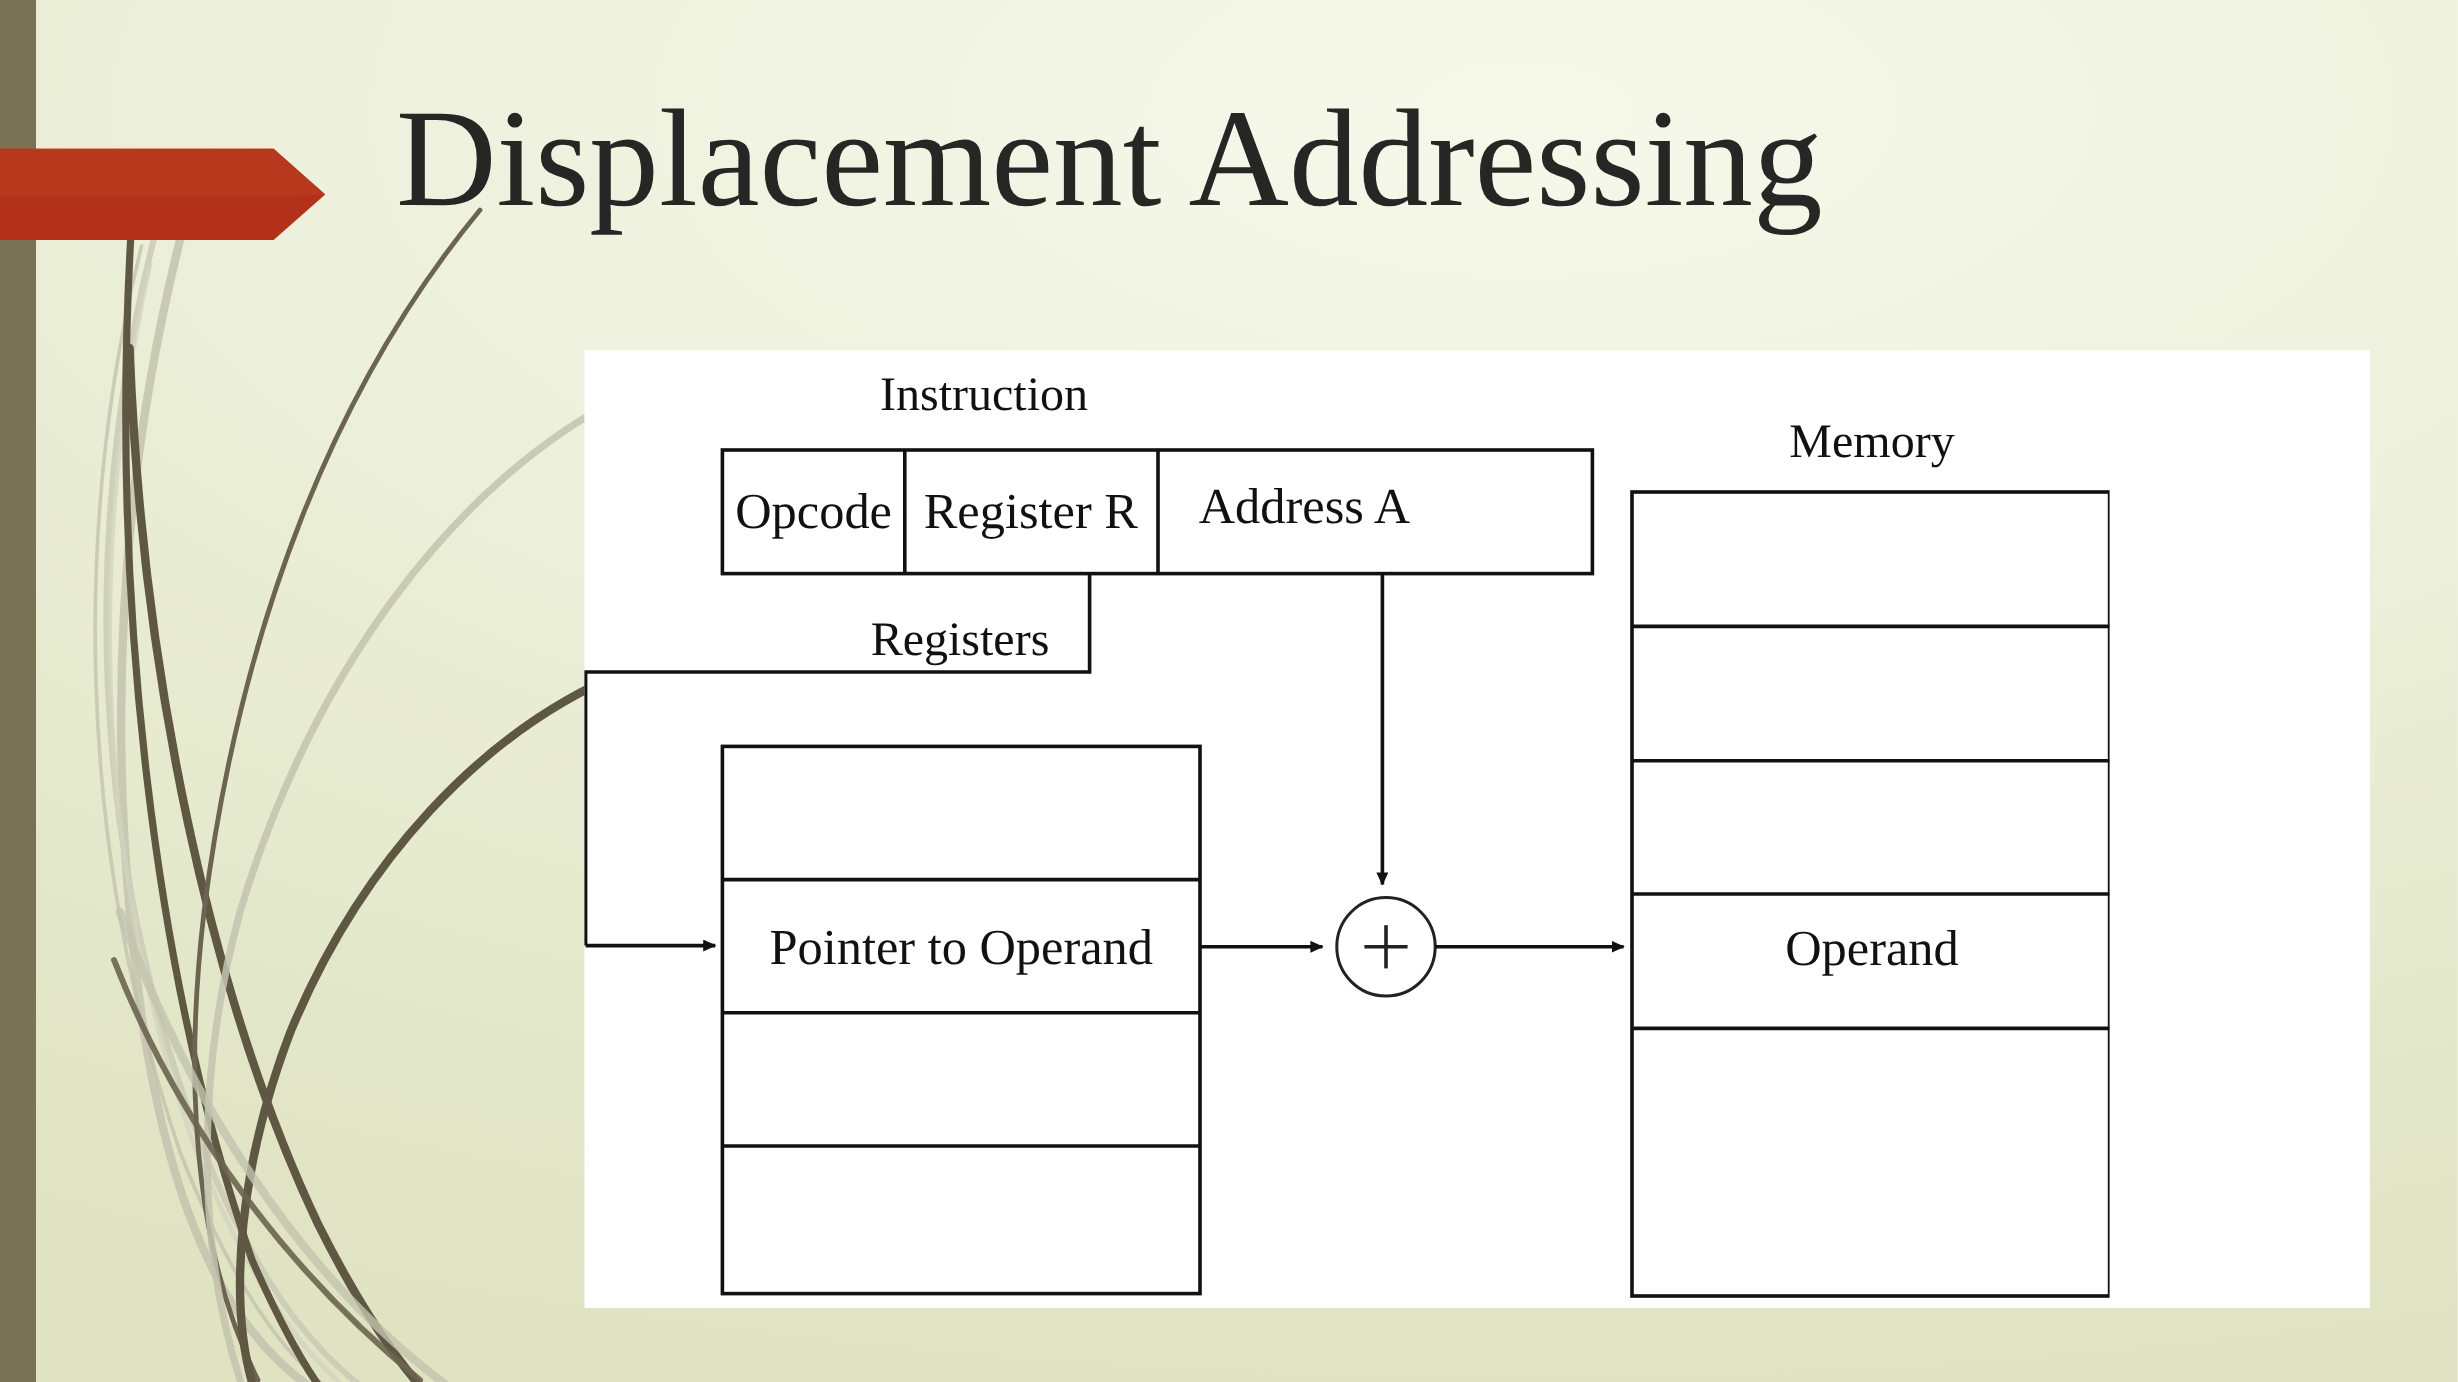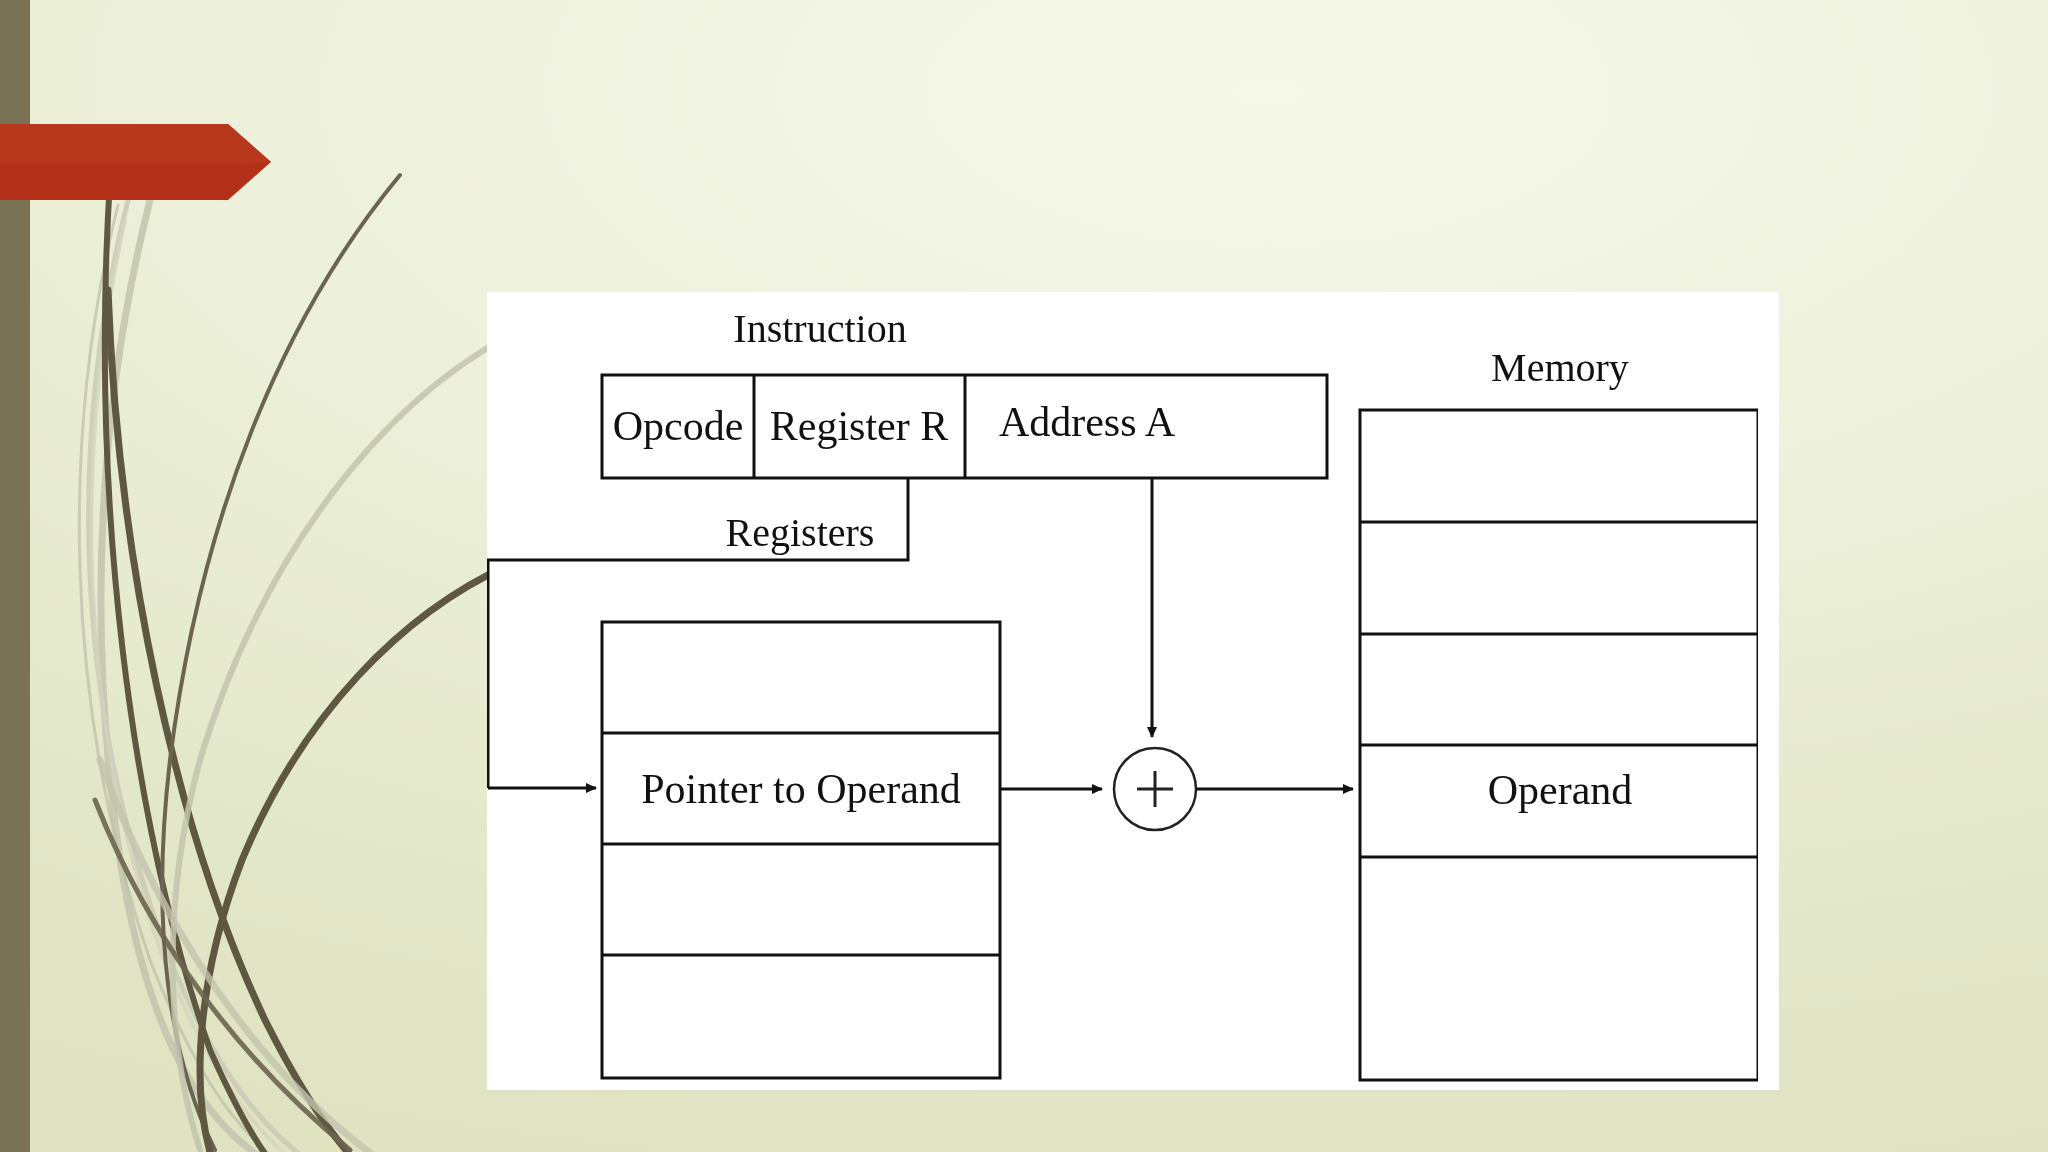--- a/index.html
+++ b/index.html
@@ -24,21 +24,21 @@
   .chevron{position:absolute;left:0;top:122px;width:272px;height:80px;}
   
   .title{
     position:absolute;left:330px;top:58px;width:1400px;height:150px;
     font-size:116px;line-height:150px;color:#262624;
     text-align:left;white-space:nowrap;letter-spacing:0px;
     font-family:"Liberation Serif","DejaVu Serif",serif;
   }
   
   .canvas{
-    position:absolute;left:487px;top:292px;width:1292px;height:798px;
+    position:absolute;left:487px;top:292px;width:1488px;height:798px;
     background:#ffffff;
   }
   .dg{position:absolute;left:0;top:0;width:1271px;height:798px;}
   .dg text{font-family:"Liberation Serif","DejaVu Serif",serif;fill:#111111;}
 </style>
 </head>
 <body>
 
 <div id="slide">
 
@@ -63,20 +63,21 @@
       <path d="M100 760 C 150 900, 230 1030, 330 1120 C 370 1155, 400 1175, 420 1185" stroke="#c3c3ae" stroke-width="7" opacity="0.8"></path>
       <path d="M95 800 C 150 940, 240 1060, 350 1150" stroke="#6b6450" stroke-width="5" opacity="0.9"></path>
     </g>
   </svg>
 
   <svg class="chevron" viewBox="0 0 272 80" preserveAspectRatio="none">
     <polygon points="0,2 228,2 271,40 228,78 0,78" fill="#b33118"></polygon>
     <polygon points="0,2 228,2 271,40 228,42 0,42" fill="#b8381d"></polygon>
   </svg>
 
+  <div class="title">Displacement Addressing</div>
 
   <div class="canvas">
     <svg class="dg" viewBox="0 0 1271 798">
       <defs>
         <marker id="ah" markerWidth="12" markerHeight="12" refX="10" refY="5" orient="auto" markerUnits="userSpaceOnUse">
           <path d="M0,0 L11,5 L0,10 z" fill="#111111"></path>
         </marker>
       </defs>
 
       <text x="333" y="50" font-size="40" text-anchor="middle">Instruction</text>

